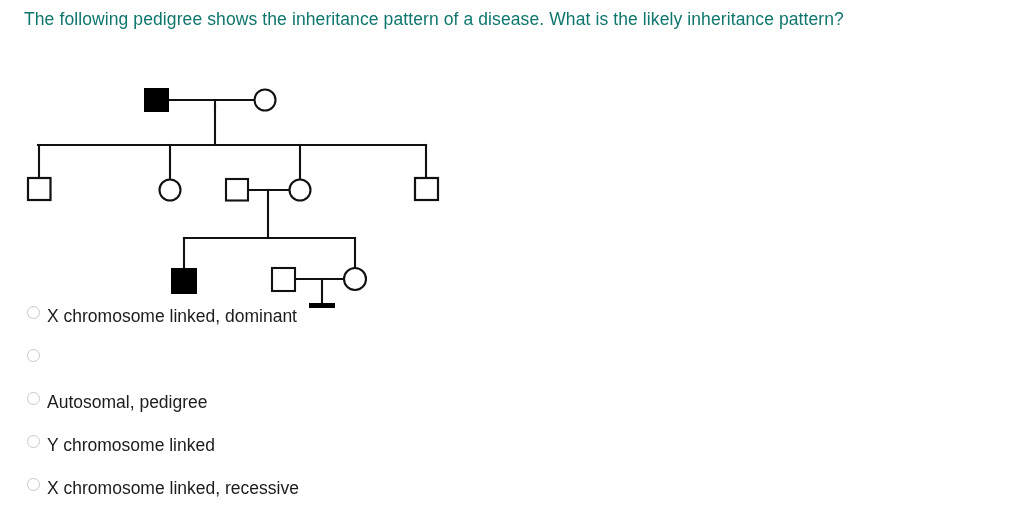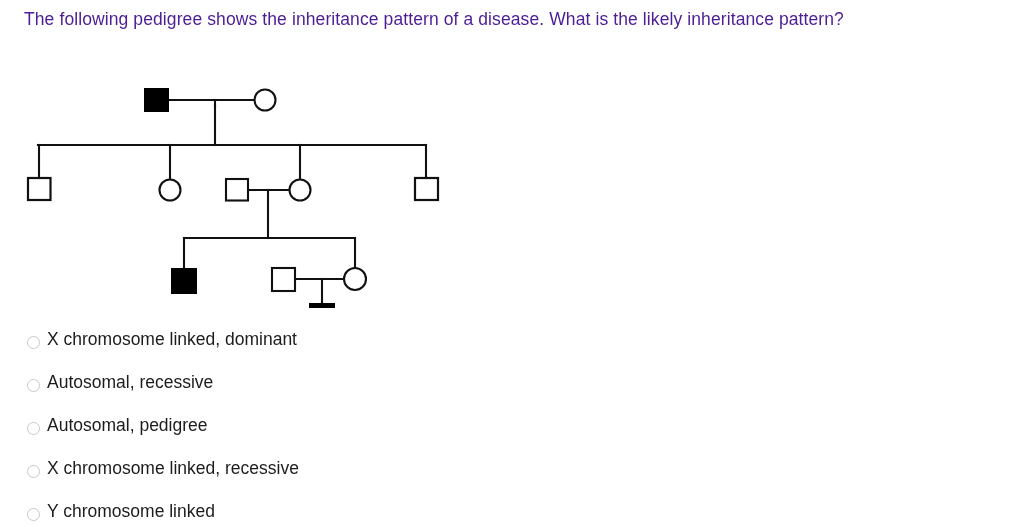--- a/index.html
+++ b/index.html
@@ -16,21 +16,21 @@
     position: relative;
   }
 
   #question-text {
     position: absolute;
     left: 24px;
     top: 8px;
     font-size: 17.5px;
     line-height: 22px;
     letter-spacing: 0.1px;
-    color: #4c1d95;
+    color: #0f766e;
     white-space: nowrap;
   }
 
   #pedigree-figure {
     position: absolute;
     left: 0px;
     top: 38px;
     width: 470px;
     height: 270px;
   }
@@ -39,21 +39,21 @@
   }
 
   #options-list {
     position: absolute;
     left: 22px;
     top: 306px;
     width: 600px;
   }
   .option-row {
     display: flex;
-    align-items: flex-end;
+    align-items: flex-start;
     height: 43px;
   }
   .radio-button {
     width: 13px;
     height: 13px;
     border: 1.4px solid #c8c8c8;
     border-radius: 50%;
     background: #ffffff;
     box-sizing: border-box;
     flex: 0 0 auto;
@@ -121,27 +121,26 @@
   </svg>
 </div>
 
 <div id="options-list">
   <div class="option-row">
     <span class="radio-button"></span>
     <span class="option-label">X chromosome linked, dominant</span>
   </div>
   <div class="option-row">
     <span class="radio-button"></span>
-    <span class="option-label">Autosomal, recessive</span>
   </div>
   <div class="option-row">
     <span class="radio-button"></span>
     <span class="option-label">Autosomal, pedigree</span>
   </div>
   <div class="option-row">
     <span class="radio-button"></span>
-    <span class="option-label">X chromosome linked, recessive</span>
+    <span class="option-label">Y chromosome linked</span>
   </div>
   <div class="option-row">
     <span class="radio-button"></span>
-    <span class="option-label">Y chromosome linked</span>
+    <span class="option-label">X chromosome linked, recessive</span>
   </div>
 </div>
 
 </body></html>

